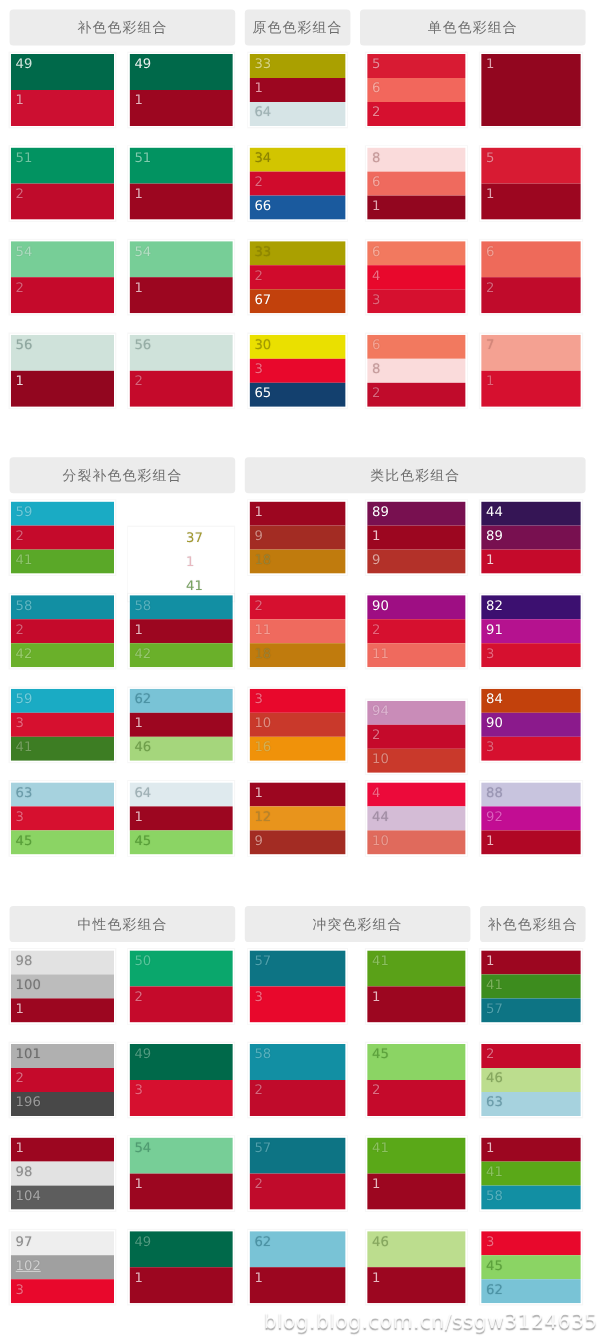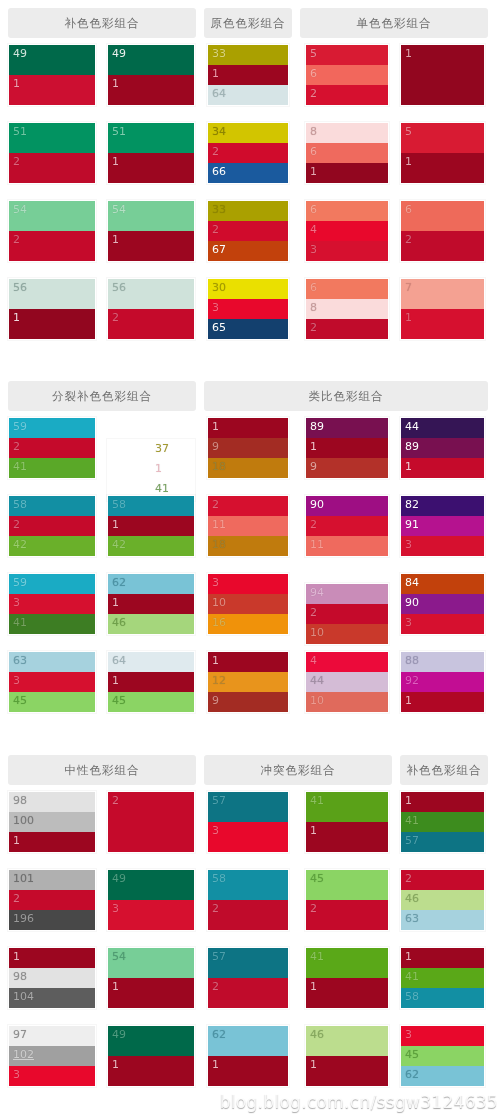--- a/index.html
+++ b/index.html
@@ -496,20 +496,23 @@
           <b style="color: rgb(142, 142, 142);">98</b>
         </div>
         <div class="stripe" style="background: rgb(188, 188, 188);">
           <b style="color: rgb(118, 118, 118);">100</b>
         </div>
         <div class="stripe" style="background: rgb(156, 6, 32);">
           <b style="color: rgb(232, 184, 192);">1</b>
         </div>
       </div>
       <div class="card" style="left: 107px; width: 88px; top: 791px; height: 62px;">
+        <div class="stripe" style="background: rgb(10, 167, 108);">
+          <b style="color: rgb(88, 199, 156);">50</b>
+        </div>
         <div class="stripe" style="background: rgb(197, 10, 43);">
           <b style="color: rgb(221, 111, 132);">2</b>
         </div>
       </div>
       <div class="card" style="left: 207px; width: 82px; top: 791px; height: 62px;">
         <div class="stripe" style="background: rgb(13, 116, 132);">
           <b style="color: rgb(79, 161, 173);">57</b>
         </div>
         <div class="stripe" style="background: rgb(232, 8, 44);">
           <b style="color: rgb(240, 106, 128);">3</b>

